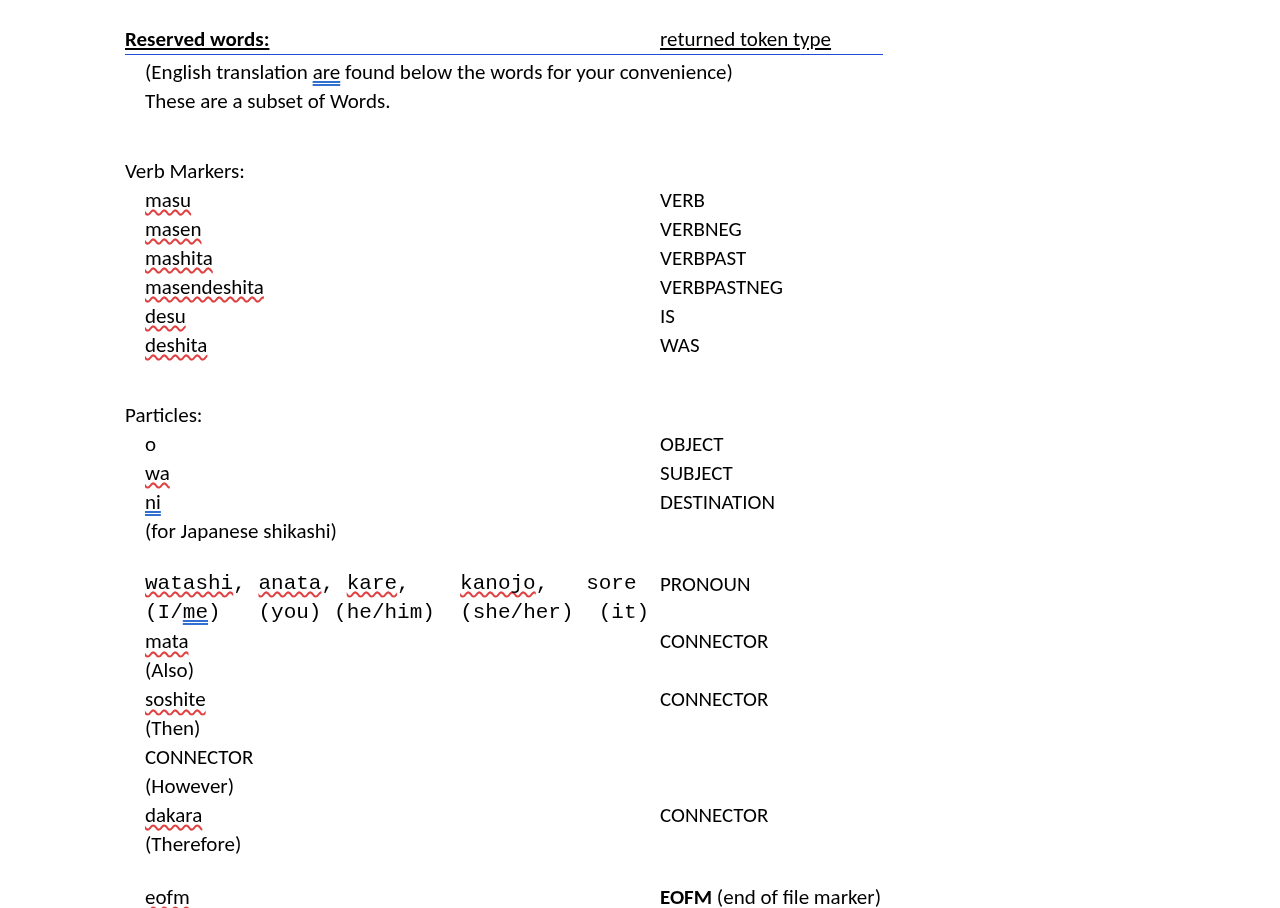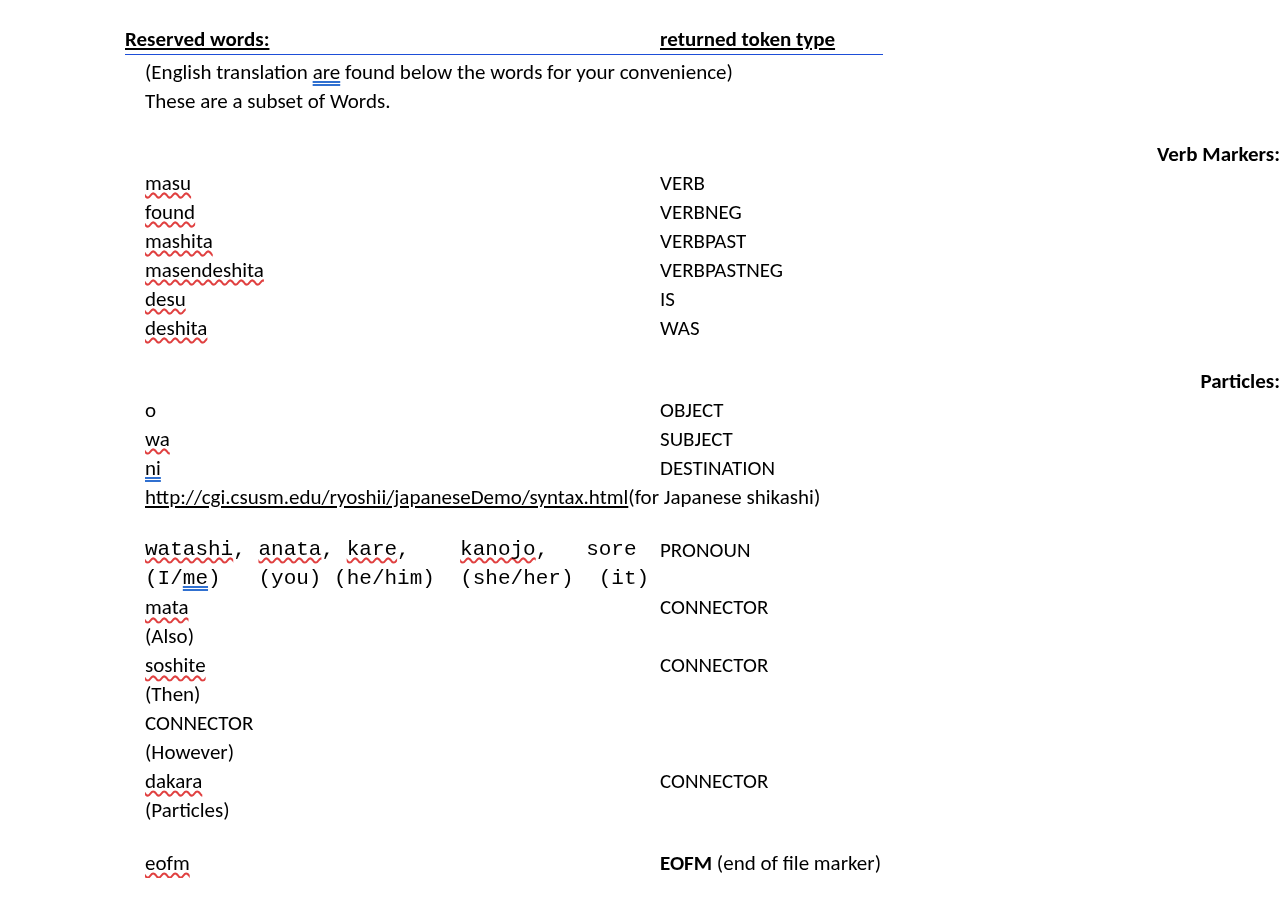--- a/index.html
+++ b/index.html
@@ -16,31 +16,30 @@
     border-bottom: 1px solid #1d4ed8;
     width: 758px;
     margin-bottom: 3px;
   }
   .header-left {
     font-weight: bold;
     text-decoration: underline;
     width: 535px;
   }
   .header-right {
-    font-weight: bold;
+    font-weight: normal;
     text-decoration: underline;
     text-align: center;
   }
   .intro {
     margin-left: 20px;
   }
   .section-title {
-    font-weight: bold;
-    margin-top: 24px;
-    text-align: right;
+    font-weight: normal;
+    margin-top: 41px;
   }
   .row {
     display: flex;
     margin-left: 20px;
   }
   .col-left {
     width: 515px;
   }
   .col-right {
     font-weight: normal;
@@ -82,21 +81,21 @@
   <span>These are a subset of Words.</span>
 </div>
 
 <div class="section-title">Verb Markers:</div>
 
 <div class="row">
   <span class="col-left"><span class="spell-red">masu</span></span>
   <span class="col-right">VERB</span>
 </div>
 <div class="row">
-  <span class="col-left"><span class="spell-red">found</span></span>
+  <span class="col-left"><span class="spell-red">masen</span></span>
   <span class="col-right">VERBNEG</span>
 </div>
 <div class="row">
   <span class="col-left"><span class="spell-red">mashita</span></span>
   <span class="col-right">VERBPAST</span>
 </div>
 <div class="row">
   <span class="col-left"><span class="spell-red">masendeshita</span></span>
   <span class="col-right">VERBPASTNEG</span>
 </div>
@@ -117,21 +116,20 @@
 </div>
 <div class="row">
   <span class="col-left"><span class="spell-red">wa</span></span>
   <span class="col-right">SUBJECT</span>
 </div>
 <div class="row">
   <span class="col-left"><span class="spell-blue">ni</span></span>
   <span class="col-right">DESTINATION</span>
 </div>
 <div class="row">
-  <span class="link">http://cgi.csusm.edu/ryoshii/japaneseDemo/syntax.html</span>
     <span> (for Japanese shikashi)</span>
 </div>
 
 <div class="gap"></div>
 
 <div class="row">
   <span class="pronoun-left">
     <span class="spell-red">watashi</span><span>, </span><span class="spell-red">anata</span><span>, </span><span class="spell-red">kare</span><span style="white-space:pre;">,    </span><span class="spell-red">kanojo</span><span style="white-space:pre;">,   </span><span>sore</span>
   </span>
   <span class="col-right">PRONOUN</span>
@@ -163,21 +161,21 @@
 </div>
 <div class="row">
   <span class="col-left">(However)</span>
 </div>
 
 <div class="row">
   <span class="col-left"><span class="spell-red">dakara</span></span>
   <span class="col-right">CONNECTOR</span>
 </div>
 <div class="row">
-  <span class="col-left">(Particles)</span>
+  <span class="col-left">(Therefore)</span>
 </div>
 
 <div class="gap"></div>
 
 <div class="row">
   <span class="col-left"><span class="spell-red">eofm</span></span>
   <span>
     <span class="col-right" style="font-weight:bold;">EOFM</span><span> (end of file marker)</span>
   </span>
 </div>

